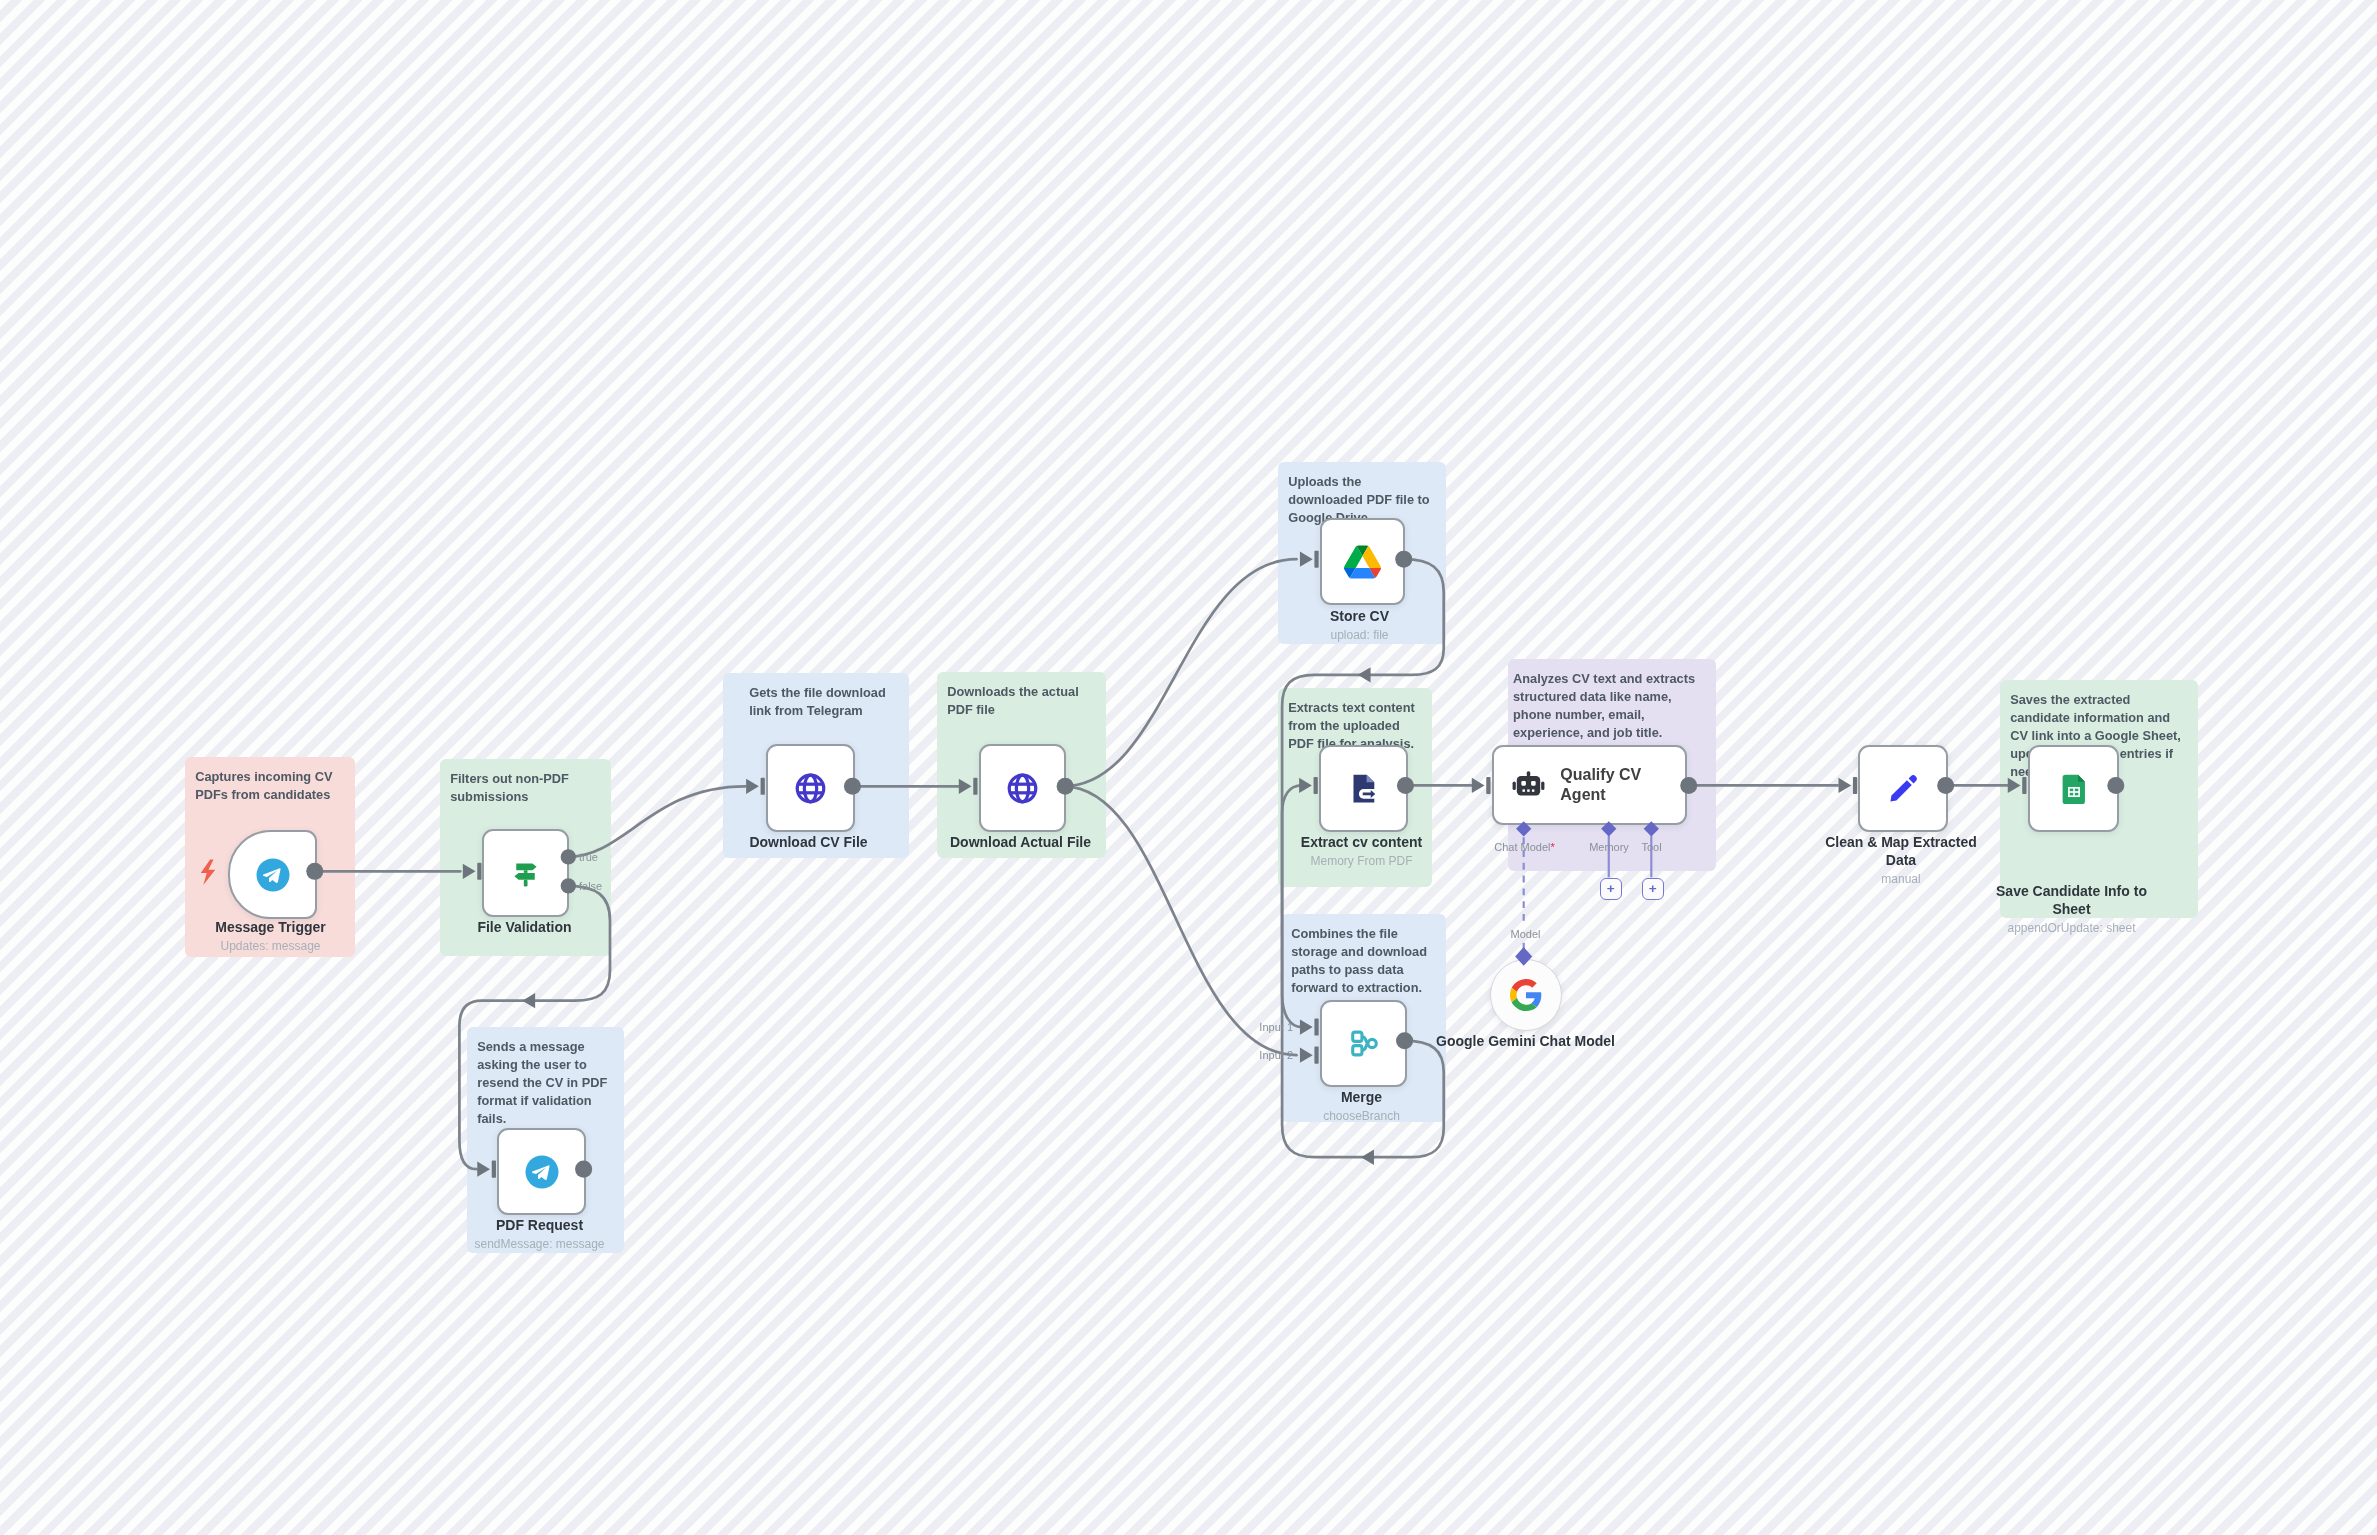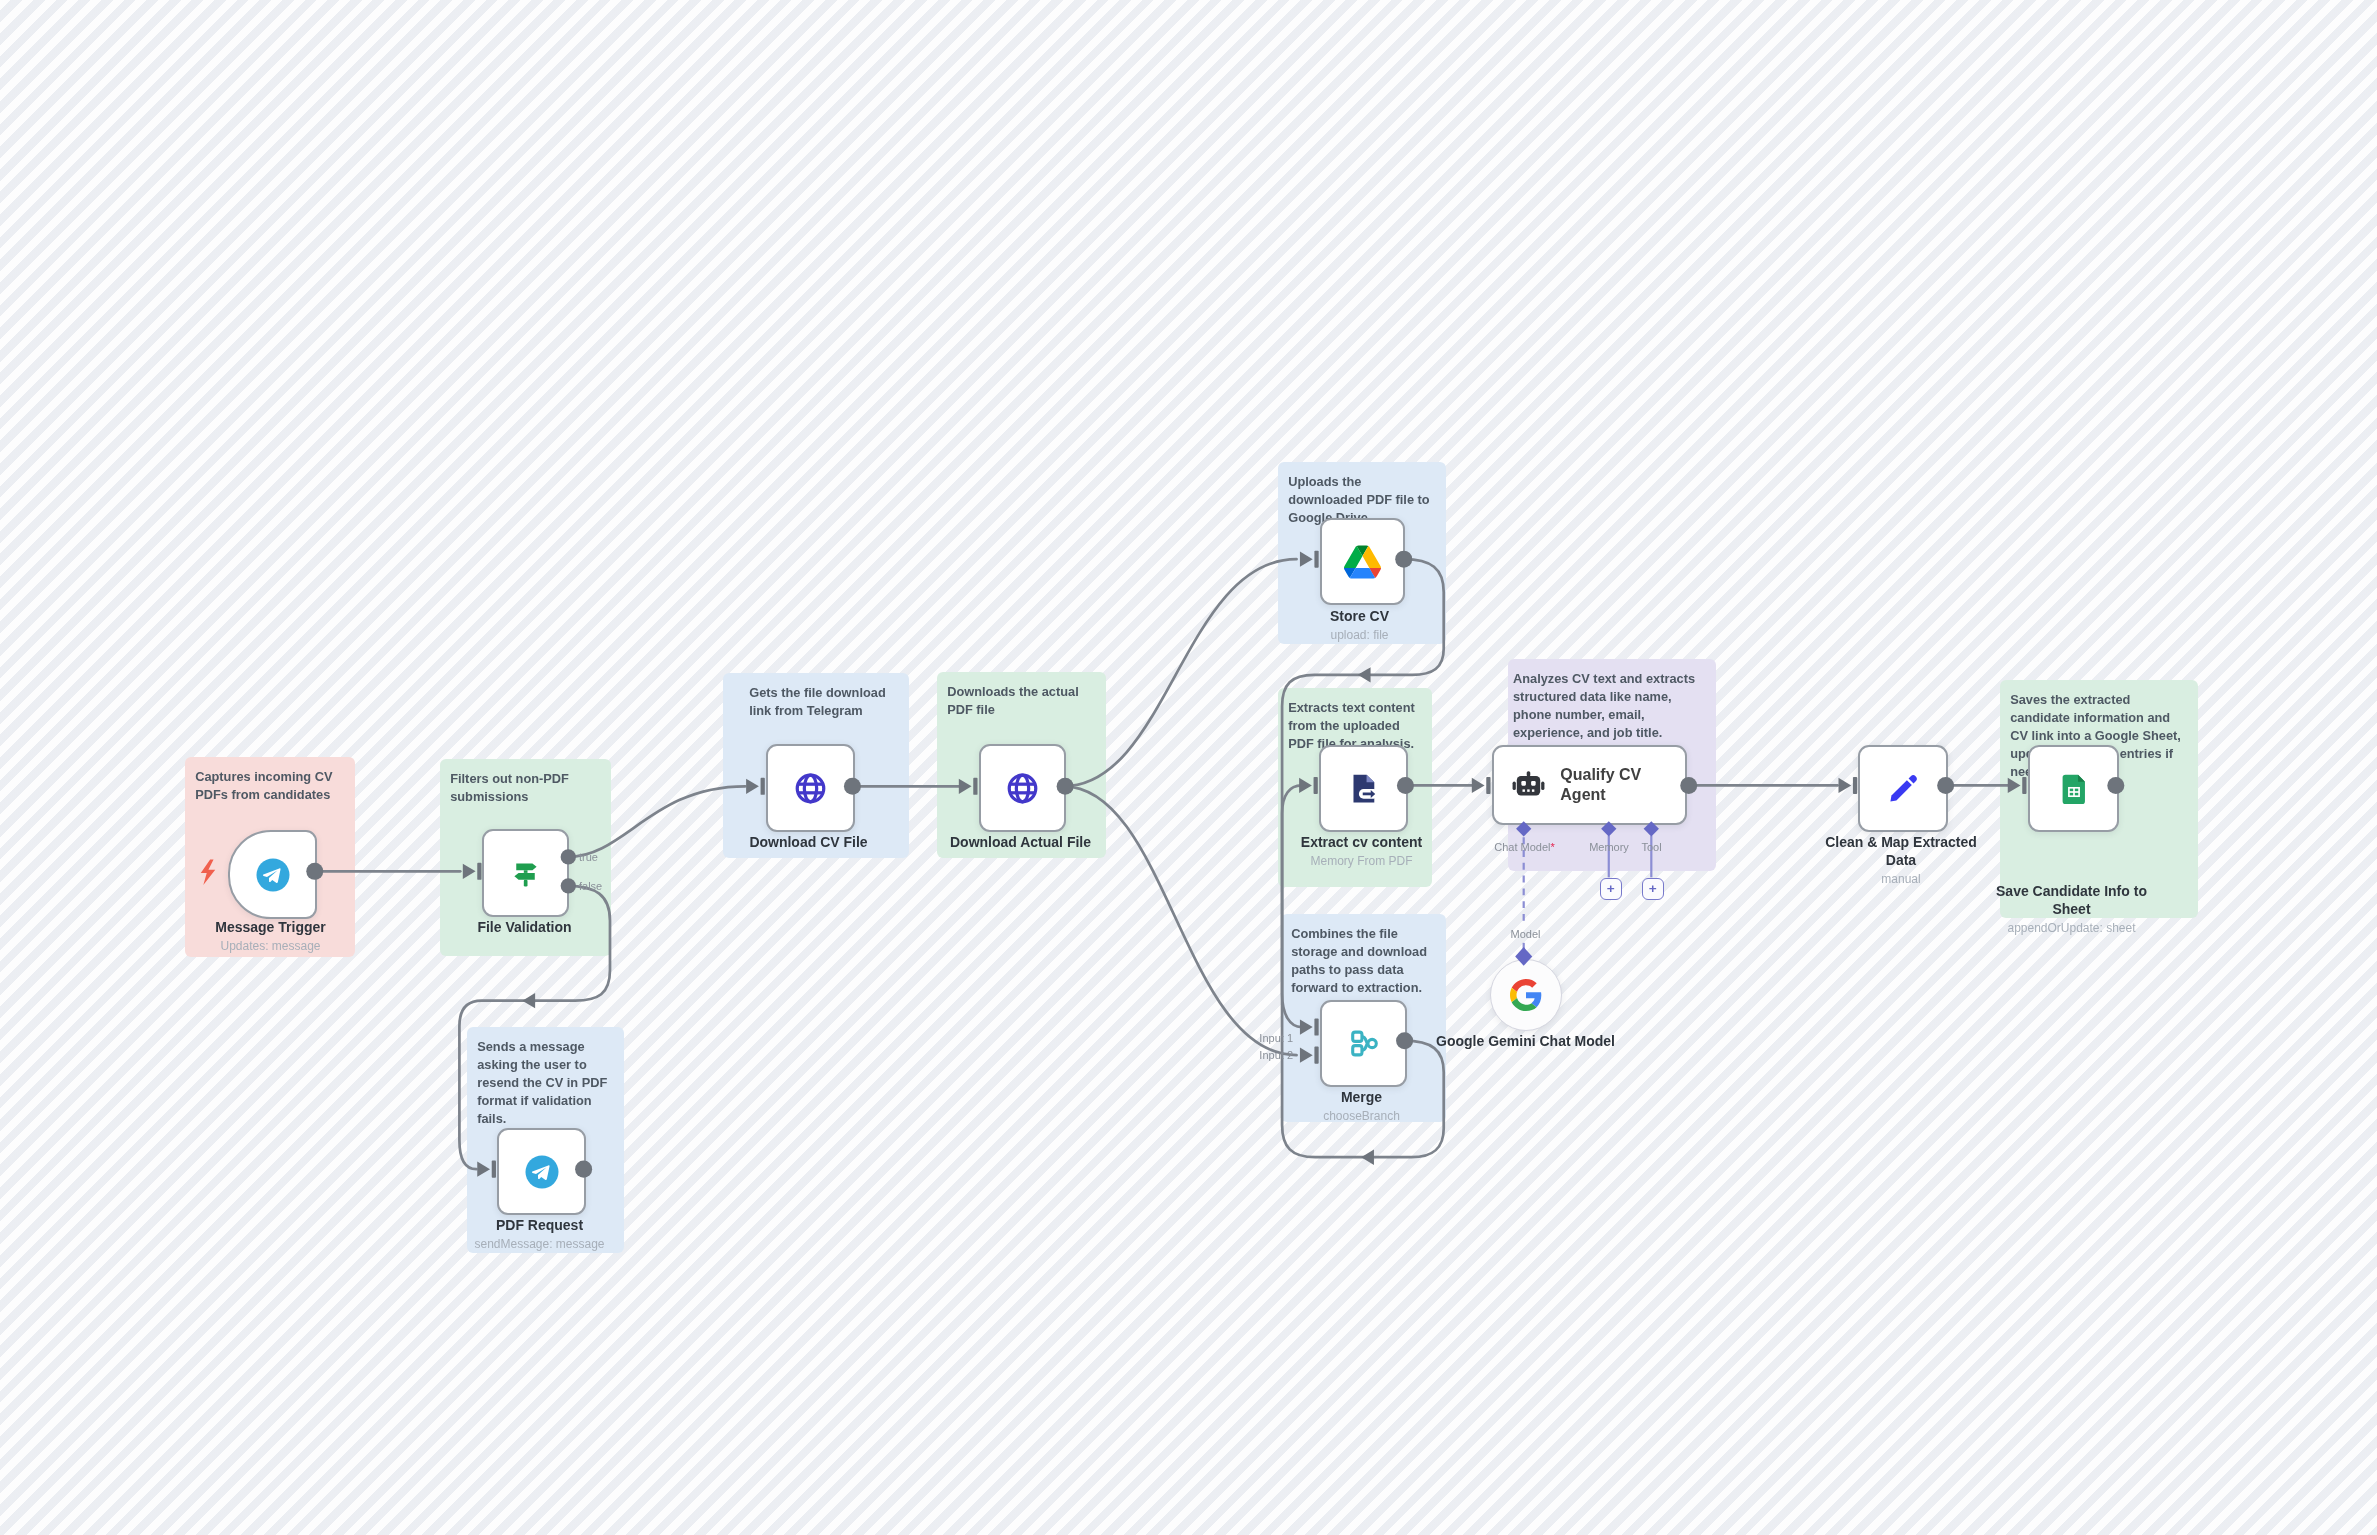--- a/index.html
+++ b/index.html
@@ -296,21 +296,21 @@
       <path d="M1891 965 L1900 974 L1891 983 L1882 974 Z"></path>
       <path d="M1941 965 L1950 974 L1941 983 L1932 974 Z"></path>
       <path d="M1791 1113 L1801 1124 L1791 1135 L1781 1124 Z"></path>
     </g>
 
     <polygon fill="#f0604e" points="247,1010 236,1026 243,1026 239,1040 253,1022 245,1022 251,1010"></polygon>
   </svg>
 
   <div class="plabel" style="left:579px;top:851px;">true</div>
   <div class="plabel" style="left:579px;top:880px;">false</div>
-  <div class="plabel right" style="left:1232px;top:1021px;width:61px;margin-top:11px;">Input 1</div>
+  <div class="plabel right" style="left:1232px;top:1021px;width:61px;">Input 1</div>
   <div class="plabel right" style="left:1232px;top:1049px;width:61px;">Input 2</div>
   <div class="plabel center" style="left:1469px;top:841px;width:111px;"><span>Chat Model</span><span class="req">*</span></div>
   <div class="plabel center" style="left:1579px;top:841px;width:60px;">Memory</div>
   <div class="plabel center" style="left:1630px;top:841px;width:43px;">Tool</div>
   <div class="plabel center" style="left:1487px;top:928px;width:77px;">Model</div>
 
   <div class="plus-btn" style="left:1600px;top:878px;">
       <span>+</span>
     </div>
   <div class="plus-btn" style="left:1642px;top:878px;">

